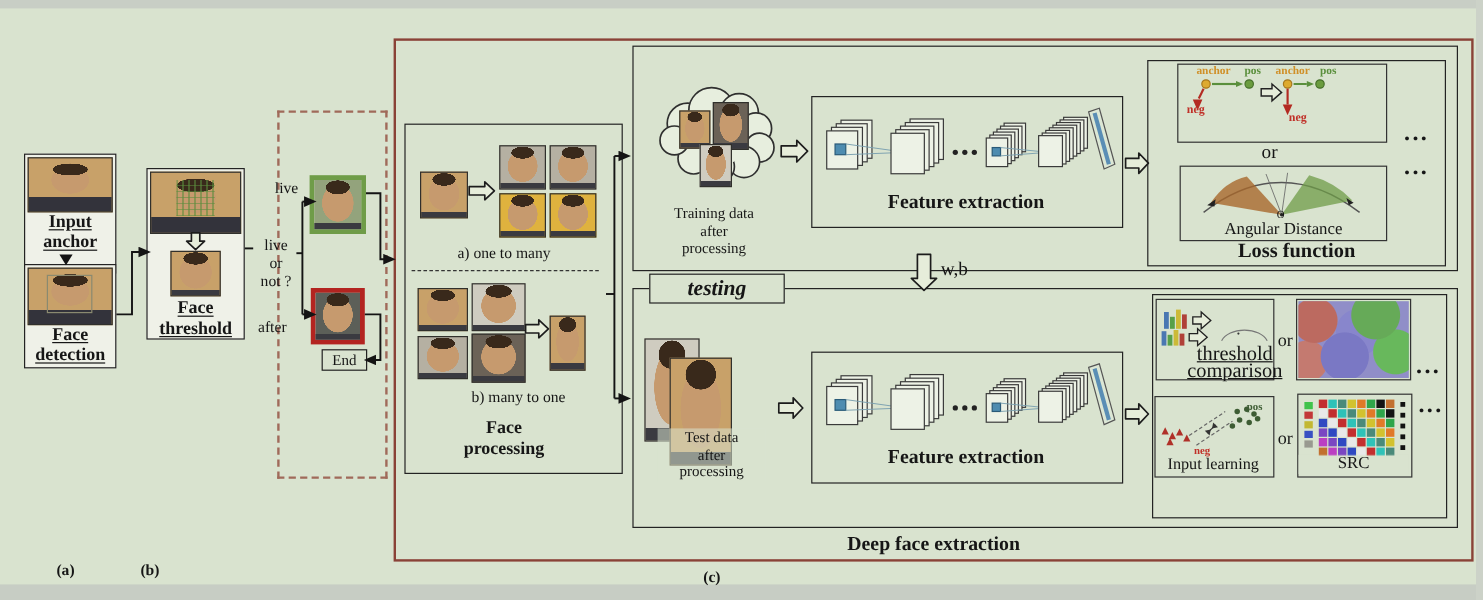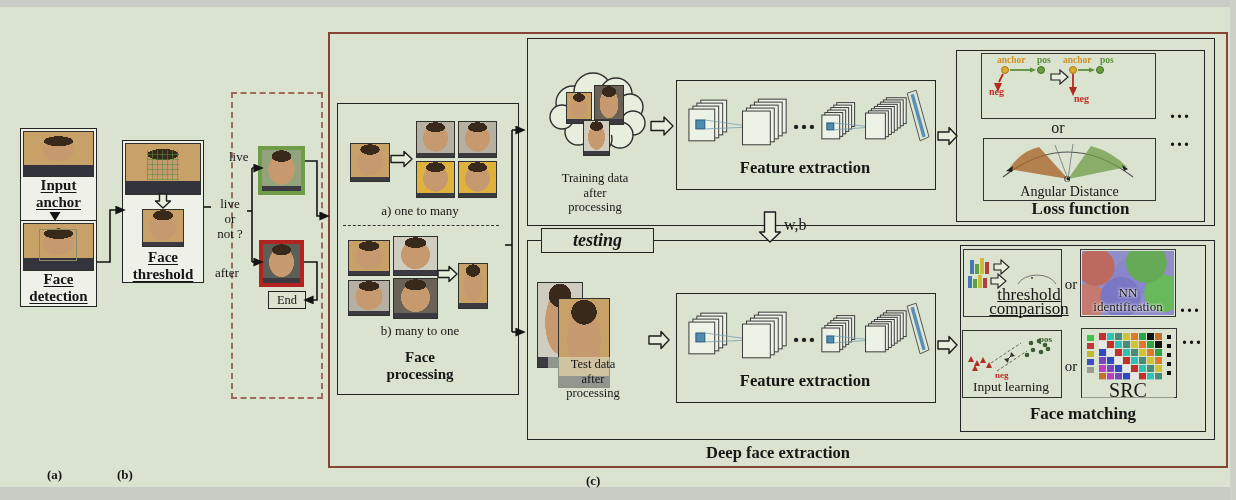--- a/index.html
+++ b/index.html
@@ -115,21 +115,21 @@
     <div class="ph crop v-grey" style="left:120px;top:17px;width:39px;height:37px;"></div>
     <div class="ph crop" style="left:78px;top:57px;width:39px;height:37px;"></div>
     <div class="ph crop" style="left:120px;top:57px;width:39px;height:37px;"></div>
     <div class="lbl ctr" style="left:0;top:100px;width:164px;font-size:13px;">a) one to many</div>
     <div class="abs" style="left:5px;top:121px;width:156px;border-top:1.4px dashed #333;"></div>
     <div class="ph crop v-warm" style="left:10px;top:136px;width:42px;height:36px;"></div>
     <div class="ph crop v-grey" style="left:10px;top:176px;width:42px;height:36px;"></div>
     <div class="ph crop v-pale" style="left:55px;top:132px;width:45px;height:40px;"></div>
     <div class="ph crop v-dark" style="left:55px;top:174px;width:45px;height:41px;"></div>
     <div class="ph crop v-warm" style="left:120px;top:159px;width:30px;height:46px;"></div>
-    <div class="lbl ctr" style="left:0;top:220px;width:164px;font-size:13px;">b) many to one</div>
+    <div class="lbl ctr" style="left:12px;top:220px;width:164px;font-size:13px;">b) many to one</div>
     <div class="lbl b ctr" style="left:0;top:245px;width:164px;font-size:15px;">
       <span>Face</span><br>
       <span>processing</span>
     </div>
   </div>
 
   <div class="box" style="left:527px;top:38px;width:688px;height:188px;"></div>
 
   <svg style="left:545px;top:78px;" width="106" height="106" viewBox="0 0 106 106">
     <g fill="#e7eede" stroke="#2f2f2f" stroke-width="1.4">
@@ -305,24 +305,20 @@
       <circle cx="66" cy="26" r="0.9" fill="#333"></circle>
     </svg>
     <div class="lbl ctr" style="left:17px;top:38px;width:96px;font-size:17px;line-height:13.5px;text-decoration:underline;">
       <span>threshold</span><br>
       <span>comparison</span>
     </div>
   </div>
   <div class="lbl ctr" style="left:1062px;top:276px;width:18px;font-size:15px;">or</div>
   <div class="thinbox" style="left:1080px;top:249px;width:96px;height:68px;">
     <div class="nnmap"></div>
-    <div class="nntxt" style="top:36px;">
-      <span>NN</span><br>
-      <span>identification</span>
-    </div>
   </div>
   <div class="dots" style="left:1180px;top:300px;">...</div>
 
   <div class="thinbox" style="left:962px;top:330px;width:100px;height:68px;">
     <svg style="left:2px;top:2px;" width="94" height="46" viewBox="0 0 94 46">
       <line x1="26" y1="30" x2="56" y2="10" stroke="#666" stroke-width="1" stroke-dasharray="3,2"></line>
       <line x1="32" y1="38" x2="62" y2="18" stroke="#666" stroke-width="1" stroke-dasharray="3,2"></line>
       <line x1="41" y1="28" x2="48" y2="21" stroke="#333" stroke-width="1"></line>
       <polygon points="39,26 43,30 44,25" fill="#333"></polygon>
         <polygon points="50,23 46,19 45,24" fill="#333"></polygon>
@@ -406,24 +402,23 @@
         <div style="background: rgb(47, 194, 184);"></div>
         <div style="background: rgb(74, 138, 122);"></div>
       </div>
     <div id="srcDots" style="left:85px;top:6px;">
         <div></div>
         <div></div>
         <div></div>
         <div></div>
         <div></div>
       </div>
-    <div class="lbl ctr" style="left:0;top:50px;width:92px;font-size:20px;background:rgba(217,227,207,0.6);">SRC</div>
+    <div class="lbl ctr" style="left:0;top:50px;width:92px;font-size:14px;background:rgba(217,227,207,0.6);">SRC</div>
   </div>
   <div class="dots" style="left:1182px;top:332px;">...</div>
-  <div class="lbl b ctr" style="left:960px;top:404px;width:246px;font-size:17px;">Face matching</div>
 
   <div class="lbl b" style="left:47px;top:468px;font-size:13px;">(a)</div>
   <div class="lbl b" style="left:117px;top:468px;font-size:13px;">(b)</div>
   <div class="lbl b" style="left:586px;top:474px;font-size:13px;">(c)</div>
 
   <svg style="left:0;top:0;" width="1236" height="500" viewBox="0 0 1236 500">
     <defs>
       <marker id="m" markerWidth="8" markerHeight="7" refX="1" refY="2.75" orient="auto">
         <path d="M0,0 L6.5,2.75 L0,5.5 Z" fill="#141414"></path>
       </marker>

